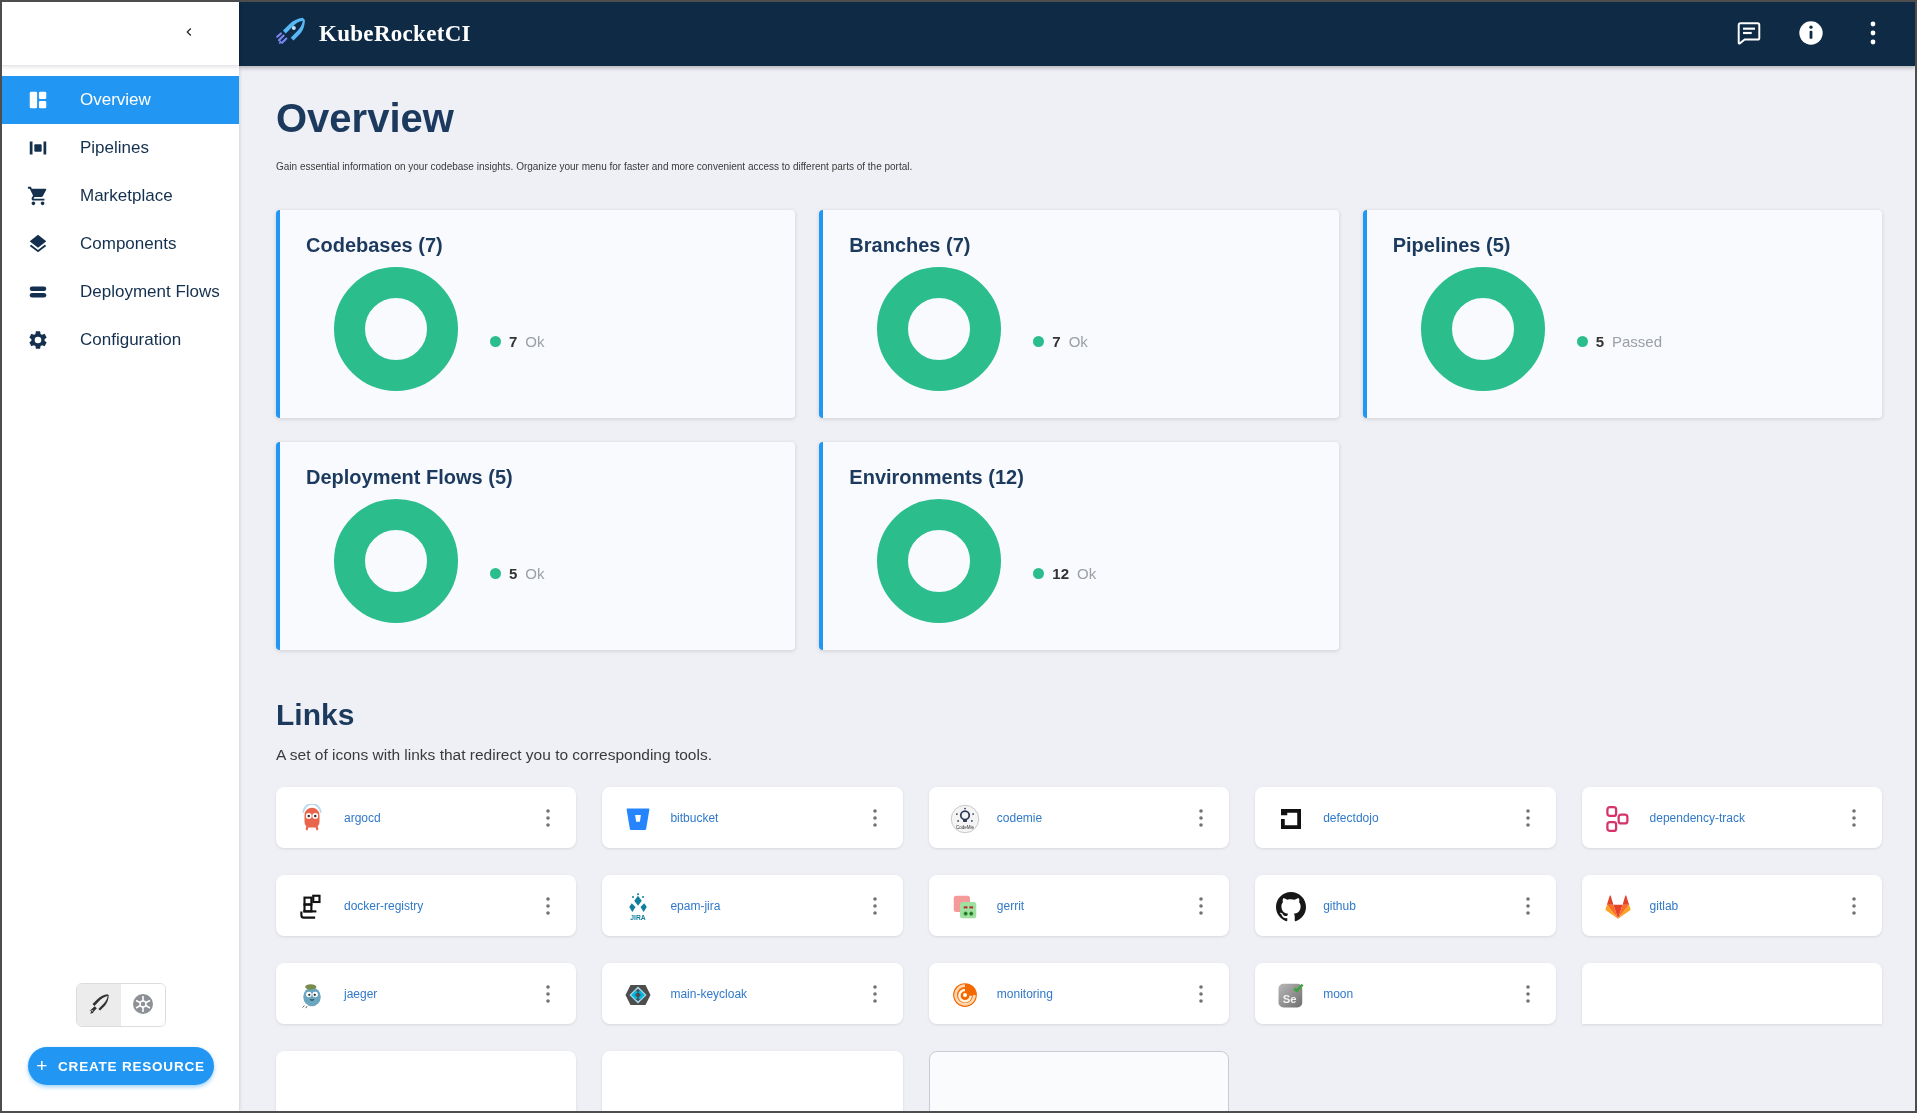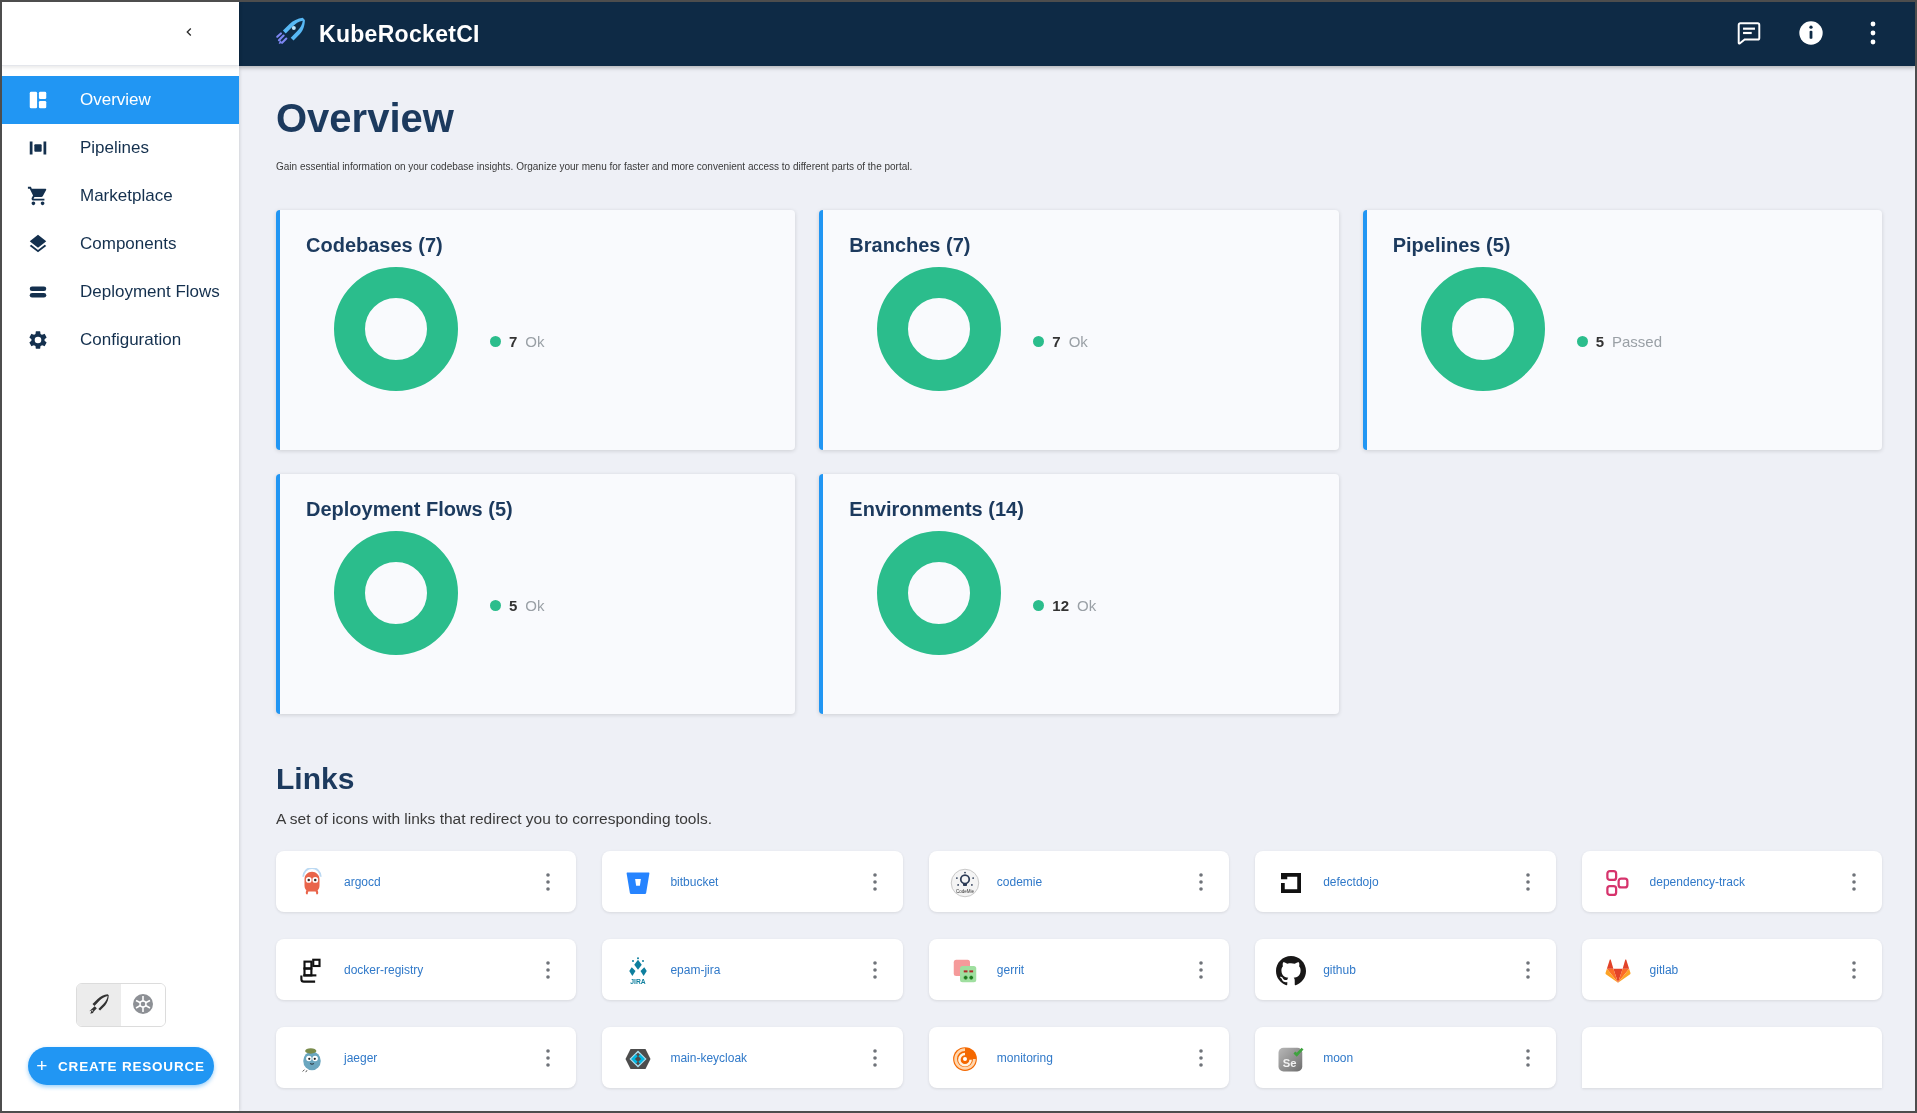--- a/index.html
+++ b/index.html
@@ -10,20 +10,21 @@
     border:2px solid #4d4d4d;
     position:relative;
     color:#17304c;
   }
   
   .topbar {
     position:absolute; left:237px; top:0; right:0; height:64px;
     background:#0e2a45; display:flex; align-items:center;
     padding:0 22px 0 34px; z-index:5;
     box-shadow:0 2px 4px rgba(0,0,0,.25);
+    font-family:Liberation Serif, serif;
   }
   .brand { display:flex; align-items:center; gap:12px; }
   .brand-title { color:#fff; font-size:23px; font-weight:bold; letter-spacing:.3px; }
   .topbar-actions { margin-left:auto; display:flex; align-items:center; gap:22px; }
   .topbar-btn { width:40px; height:40px; border:none; background:transparent; display:flex; align-items:center; justify-content:center; cursor:pointer; border-radius:50%; }
   
   .sidebar {
     position:absolute; left:0; top:0; bottom:0; width:237px;
     background:#ffffff; z-index:6; display:flex; flex-direction:column;
     box-shadow:1px 0 3px rgba(0,0,0,.12);
@@ -55,21 +56,21 @@
     font-family:"Liberation Sans", sans-serif;
   }
   .create-btn .plus { font-size:19px; font-weight:normal; }
   
   .main { position:absolute; left:237px; top:64px; right:0; bottom:0; overflow:hidden; padding:30px 33px 0 37px; }
   .page-title { font-size:40px; font-weight:bold; color:#1c3a5e; margin-bottom:20px; }
   .page-sub { font-size:10px; color:#3a3a3a; margin-bottom:38px; }
   .stats-grid { display:grid; grid-template-columns:repeat(3,1fr); gap:24px; }
   .stat-card {
     background:#f9fafd; border-left:4px solid #2196f3; border-radius:4px;
-    height:240px; padding:24px 26px; box-shadow:0 1px 4px rgba(0,0,0,.14);
+    height:208px; padding:24px 26px; box-shadow:0 1px 4px rgba(0,0,0,.14);
   }
   .stat-title { font-size:20px; font-weight:bold; color:#1c3a5e; }
   .stat-body { display:flex; margin-top:10px; }
   .donut {
     width:124px; height:124px; border-radius:50%;
     border:31px solid #2bbd8c; margin-left:28px; flex:0 0 auto;
   }
   .legend { display:flex; align-items:center; gap:8px; margin-left:32px; margin-top:24px; font-size:15px; }
   .legend-dot { width:11px; height:11px; border-radius:50%; background:#2bbd8c; }
   .legend-count { font-weight:bold; color:#333; }
@@ -284,21 +285,21 @@
       <div class="stat-body">
         <div class="donut"></div>
         <div class="legend">
           <span class="legend-dot"></span>
           <span class="legend-count">5</span>
           <span class="legend-label">Ok</span>
         </div>
       </div>
     </div>
     <div class="stat-card">
-      <div class="stat-title">Environments (14)</div>
+      <div class="stat-title">Environments (12)</div>
       <div class="stat-body">
         <div class="donut"></div>
         <div class="legend">
           <span class="legend-dot"></span>
           <span class="legend-count">12</span>
           <span class="legend-label">Ok</span>
         </div>
       </div>
     </div>
   </div>

